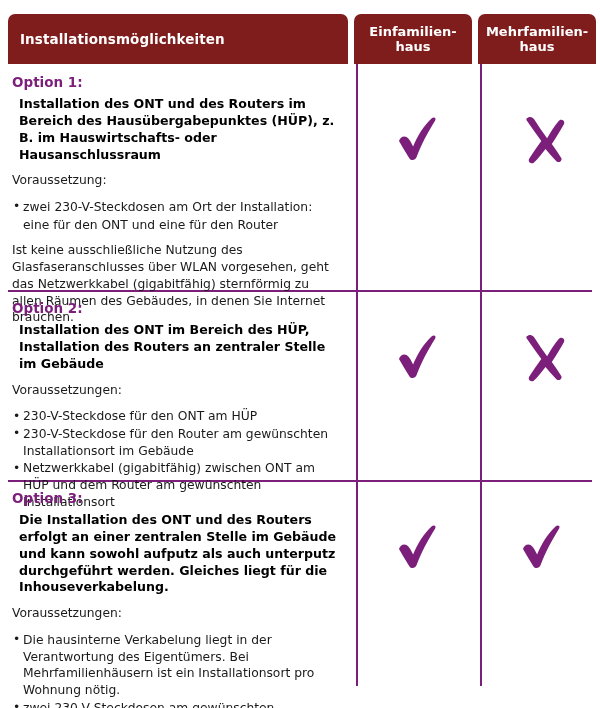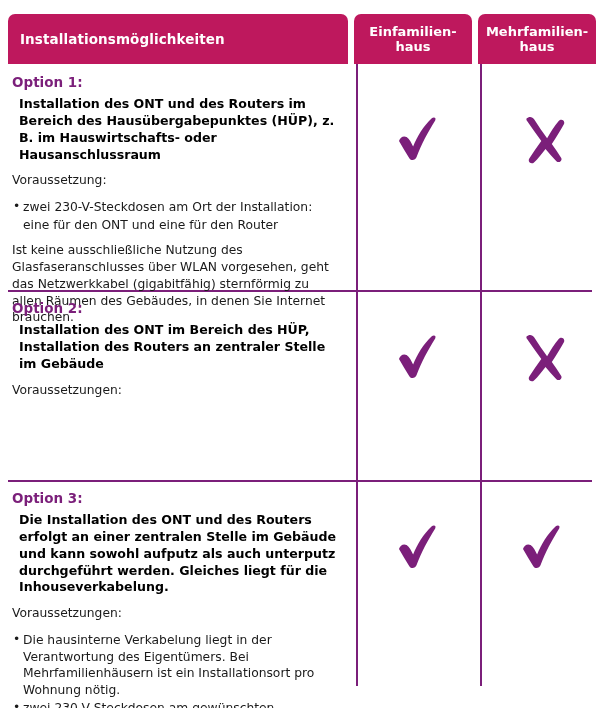--- a/index.html
+++ b/index.html
@@ -22,21 +22,21 @@
     position: absolute;
     top: 14px;
     left: 0;
     width: 600px;
     height: 50px;
   }
   .hdr {
     position: absolute;
     top: 0;
     height: 50px;
-    background: #be185d;
+    background: #7f1d1d;
     border-radius: 7px 7px 0 0;
     box-sizing: border-box;
     display: flex;
     align-items: center;
     color: #ffffff;
     font-weight: bold;
   }
   .hdr-main {
     left: 8px;
     width: 340px;
@@ -210,20 +210,25 @@
         <path d="M9.5 6.5 C12 4 15.6 4.6 17.3 7.4 C21.3 13.8 25.6 20.1 30.1 26.2 C33.6 20.3 37.3 14.3 41.7 9.1 C44.2 6.2 48.6 8.7 46.9 12.2 C43.2 19.0 39.0 25.6 34.8 32.0 C38.0 36.5 41.2 41.0 44.1 45.7 C45.9 48.7 41.9 51.6 39.4 49.2 C35.6 45.4 32.0 41.2 28.5 36.9 C24.9 41.7 21.2 46.4 17.0 50.4 C14.4 52.9 10.2 49.6 12.3 46.4 C16.2 40.5 20.3 34.8 24.3 29.1 C19.2 22.1 14.2 14.9 9.4 7.9 Z" fill="#7B1F7A"></path>
       </svg>
     </div>
   </div>
 
   <div class="row row-2">
     <div class="cell-text">
       <p class="opt-label">Option 2:</p>
       <p class="opt-title">Installation des ONT im Bereich des HÜP, Installation des Routers an zentraler Stelle im Gebäude</p>
       <p class="pre-label">Voraussetzungen:</p>
+      <ul class="bullets">
+        <li>230-V-Steckdose für den ONT am HÜP</li>
+        <li>230-V-Steckdose für den Router am gewünschten Installationsort im Gebäude</li>
+        <li>Netzwerkkabel (gigabitfähig) zwischen ONT am HÜP und dem Router am gewünschten Installationsort</li>
+      </ul>
     </div>
     <div class="mark mark-c2" style="top:36px;height:60px;">
       <svg width="48" height="52" viewBox="0 0 48 52">
         <path d="M5 29 C6 25.5 9.5 23.2 12.6 25.1 C15.4 27 17.3 31 19.1 34.6 C23.2 24.5 29.4 14.2 37.5 6.6 C39.6 4.7 42.6 5.4 41.2 8.4 C34.2 19.8 27.1 32.4 22.6 45.1 C21.4 48.4 17.1 49.2 15.3 46.2 C11.7 40.4 8.1 34.6 5 29 Z" fill="#7B1F7A"></path>
       </svg>
     </div>
     <div class="mark mark-c3" style="top:36px;height:60px;">
       <svg width="50" height="52" viewBox="0 0 50 52">
         <path d="M9.5 6.5 C12 4 15.6 4.6 17.3 7.4 C21.3 13.8 25.6 20.1 30.1 26.2 C33.6 20.3 37.3 14.3 41.7 9.1 C44.2 6.2 48.6 8.7 46.9 12.2 C43.2 19.0 39.0 25.6 34.8 32.0 C38.0 36.5 41.2 41.0 44.1 45.7 C45.9 48.7 41.9 51.6 39.4 49.2 C35.6 45.4 32.0 41.2 28.5 36.9 C24.9 41.7 21.2 46.4 17.0 50.4 C14.4 52.9 10.2 49.6 12.3 46.4 C16.2 40.5 20.3 34.8 24.3 29.1 C19.2 22.1 14.2 14.9 9.4 7.9 Z" fill="#7B1F7A"></path>
       </svg>

